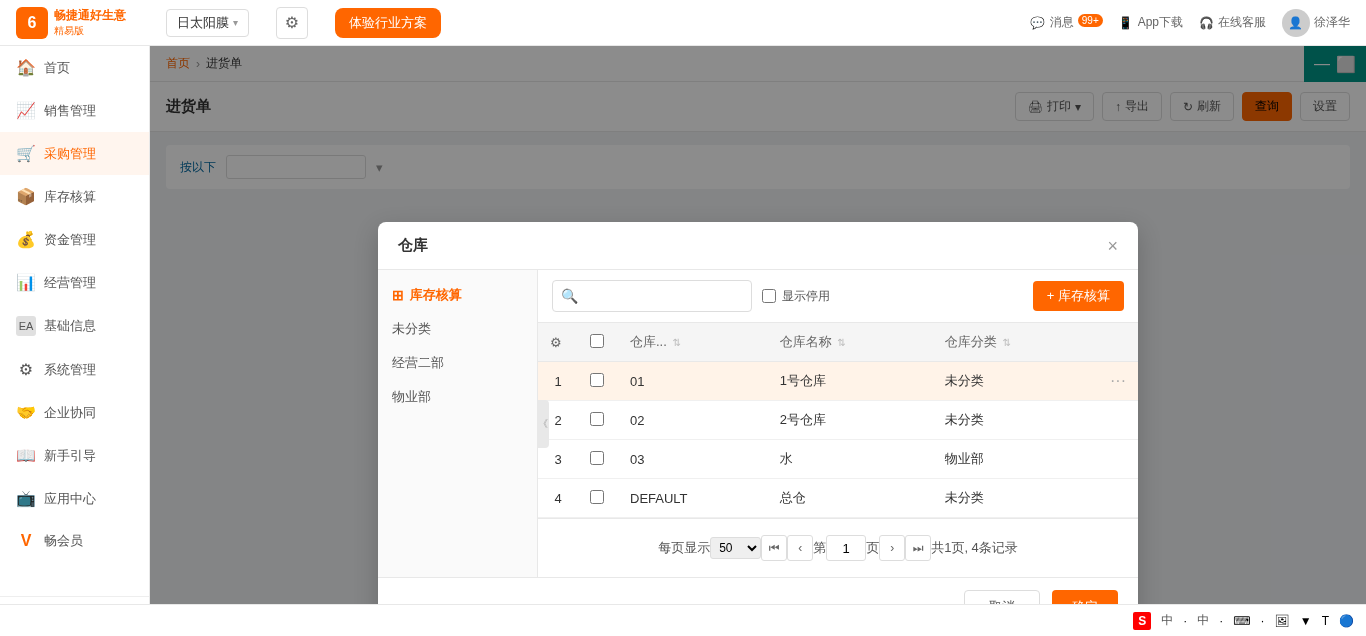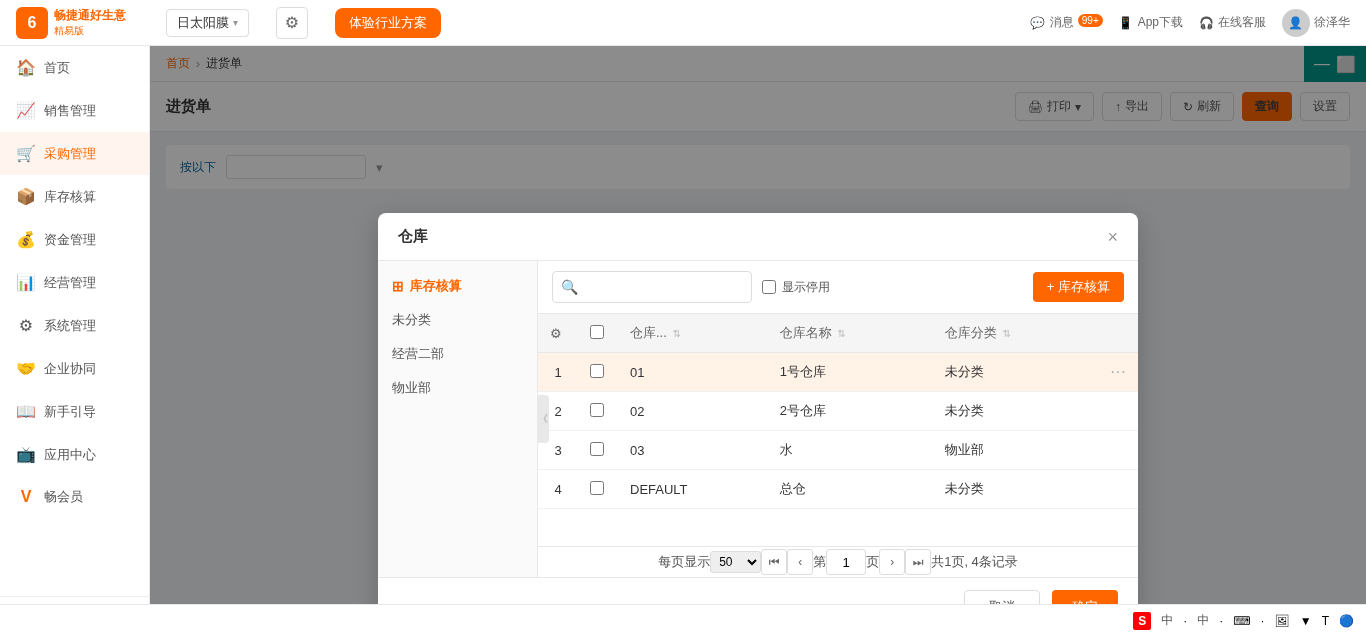--- a/index.html
+++ b/index.html
@@ -155,21 +155,21 @@
       margin-bottom: 1px;
     }
     .page-title { font-size: 15px; font-weight: bold; color: #333; }
     .page-actions { display: flex; gap: 8px; }
     .action-btn {
       display: flex; align-items: center; gap: 4px;
       padding: 5px 12px; border: 1px solid #ddd;
       border-radius: 4px; cursor: pointer;
       font-size: 12px; color: #555; background: #fff;
     }
-    .action-btn.primary { background: #f60; color: #404040; border-color: #f60; font-weight: bold; }
+    .action-btn.primary { background: #f60; color: #000000; border-color: #f60; }
 
     
     .modal-overlay {
       position: absolute;
       top: 0; left: 0; right: 0; bottom: 0;
       background: rgba(0,0,0,0.45);
       z-index: 100;
       display: flex;
       align-items: flex-end;
       justify-content: center;
@@ -330,27 +330,26 @@
     }
     .modal-table tr.highlighted td { background: #fff3e8; }
     .row-num { color: #999; text-align: center; }
     .col-icon { width: 40px; text-align: center; }
     .sort-icon { font-size: 10px; color: #bbb; margin-left: 2px; }
     .more-btn { color: #aaa; cursor: pointer; font-size: 16px; }
 
     
     .modal-footer-pagination {
       border-top: 1px solid #e8e8e8;
-      padding: 2px 14px;
+      padding: 16px 14px;
       display: flex;
       align-items: center;
       justify-content: center;
       font-size: 13px;
       color: #555;
-      margin-top: 37px;
     }
     .page-btn {
       width: 26px; height: 26px;
       border: 1px solid #ddd;
       border-radius: 3px;
       background: #fff;
       cursor: pointer;
       display: flex; align-items: center; justify-content: center;
       font-size: 12px;
       color: #666;
@@ -508,20 +507,24 @@
       <span class="si-icon">📦</span>
       <span>库存核算</span>
     </div>
     <div class="sidebar-item">
       <span class="si-icon">💰</span>
       <span>资金管理</span>
     </div>
     <div class="sidebar-item">
       <span class="si-icon">📊</span>
       <span>经营管理</span>
+    </div>
+    <div class="sidebar-item">
+      <span class="si-icon" style="background:#e0e0e0;border-radius:3px;width:20px;height:20px;font-size:11px;display:flex;align-items:center;justify-content:center;color:#555;">EA</span>
+      <span>基础信息</span>
     </div>
     <div class="sidebar-item">
       <span class="si-icon">⚙</span>
       <span>系统管理</span>
     </div>
     <div class="sidebar-item">
       <span class="si-icon">🤝</span>
       <span>企业协同</span>
     </div>
     <div class="sidebar-item">

